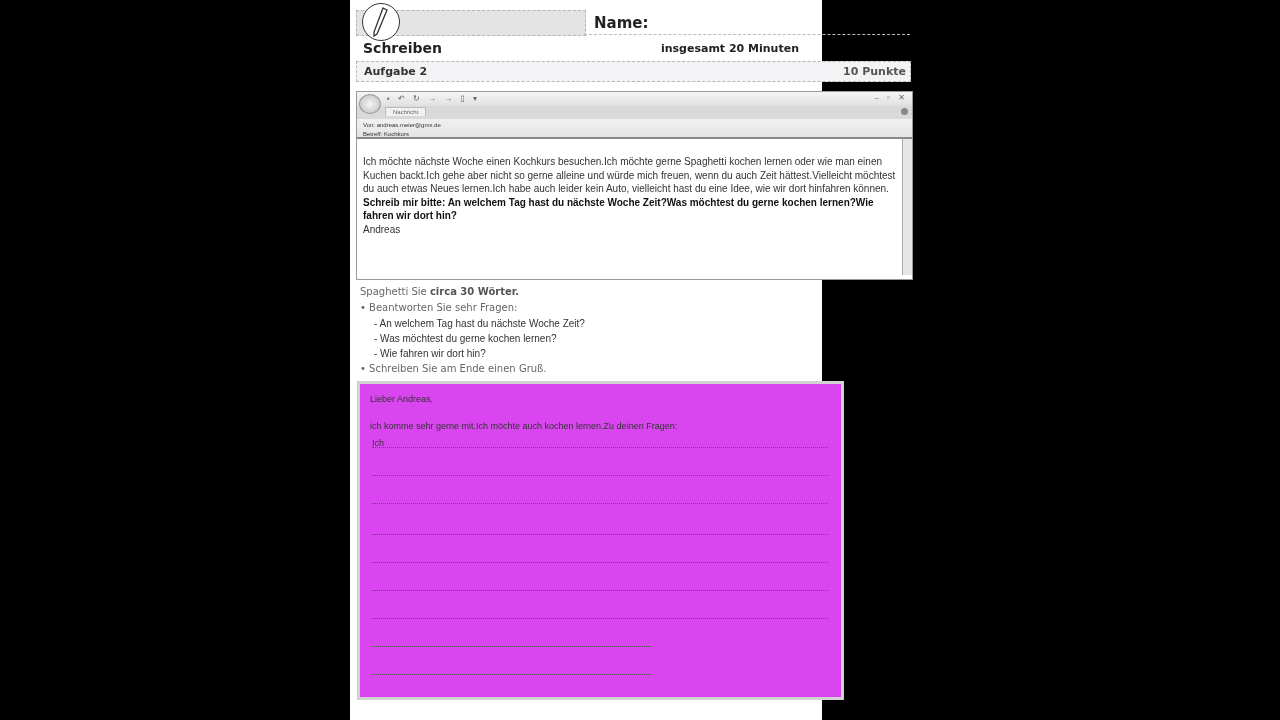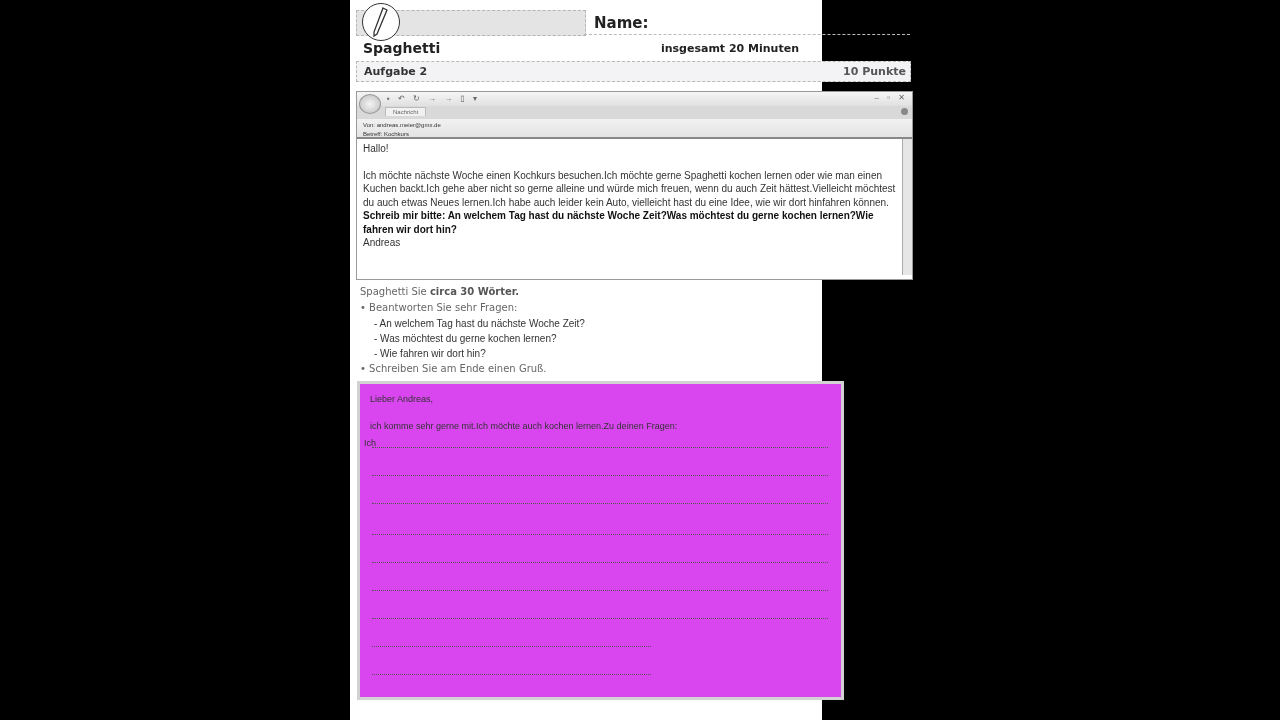--- a/index.html
+++ b/index.html
@@ -42,21 +42,21 @@
 
 <div class="page">
   <div class="hdr-grey"></div>
   <div class="pencil">
     <svg width="36" height="36" viewBox="0 0 36 36">
         <path d="M20 4 L24 6 L14 30 L11 32 L11 28 Z" fill="none" stroke="#333" stroke-width="1.3"></path>
       </svg>
   </div>
   <div class="name-label">Name:</div>
   <div class="name-line"></div>
-  <div class="title">Spaghetti</div>
+  <div class="title">Schreiben</div>
   <div class="time">insgesamt 20 Minuten</div>
   <div class="task-bar">
     <span class="task-l">Aufgabe 2</span>
     <span class="task-r">10 Punkte</span>
   </div>
 
   <div class="email">
     <div class="e-top">
       <div class="e-orb"></div>
       <span class="tb-icons">▪ ↶ ↻ → → ▯ ▾</span>
@@ -64,42 +64,41 @@
     </div>
     <div class="e-tabrow">
       <span class="e-tab">Nachricht</span>
       <span class="help"></span>
     </div>
     <div class="e-meta">
       <div>Von: andreas.meier@gmx.de</div>
       <div>Betreff: Kochkurs</div>
     </div>
     <div class="e-body">
-      <p>Hallo!</p>
       <p style="height:13px"></p>
       <p>Ich möchte nächste Woche einen Kochkurs besuchen.Ich möchte gerne Spaghetti kochen lernen oder wie man einen Kuchen backt.Ich gehe aber nicht so gerne alleine und würde mich freuen, wenn du auch Zeit hättest.Vielleicht möchtest du auch etwas Neues lernen.Ich habe auch leider kein Auto, vielleicht hast du eine Idee, wie wir dort hinfahren können.</p>
       <p class="bold">Schreib mir bitte: An welchem Tag hast du nächste Woche Zeit?Was möchtest du gerne kochen lernen?Wie fahren wir dort hin?</p>
       <p>Andreas</p>
       <div class="scroll"></div>
     </div>
   </div>
 
   <div class="instr">
     <div><span>Spaghetti Sie </span><span class="b">circa 30 Wörter.</span></div>
     <div>• Beantworten Sie sehr Fragen:</div>
     <div class="sub">- An welchem Tag hast du nächste Woche Zeit?</div>
     <div class="sub">- Was möchtest du gerne kochen lernen?</div>
     <div class="sub">- Wie fahren wir dort hin?</div>
     <div>• Schreiben Sie am Ende einen Gruß.</div>
   </div>
 
   <div class="answer">
     <div class="a-text" style="top:10px">Lieber Andreas,</div>
     <div class="a-text" style="top:37px">ich komme sehr gerne mit.Ich möchte auch kochen lernen.Zu deinen Fragen:</div>
-    <div class="a-text" style="top:54px;left:4px">Ich</div>
+    <div class="a-text" style="top:54px;left:12px">Ich</div>
     <div class="line" style="top:63px;width:456px"></div>
     <div class="line" style="top:91px;width:456px"></div>
     <div class="line" style="top:119px;width:456px"></div>
     <div class="line" style="top:150px;width:456px"></div>
     <div class="line" style="top:178px;width:456px"></div>
     <div class="line" style="top:206px;width:456px"></div>
     <div class="line" style="top:234px;width:456px"></div>
     <div class="line" style="top:262px;width:279px"></div>
     <div class="line" style="top:290px;width:279px"></div>
   </div>

